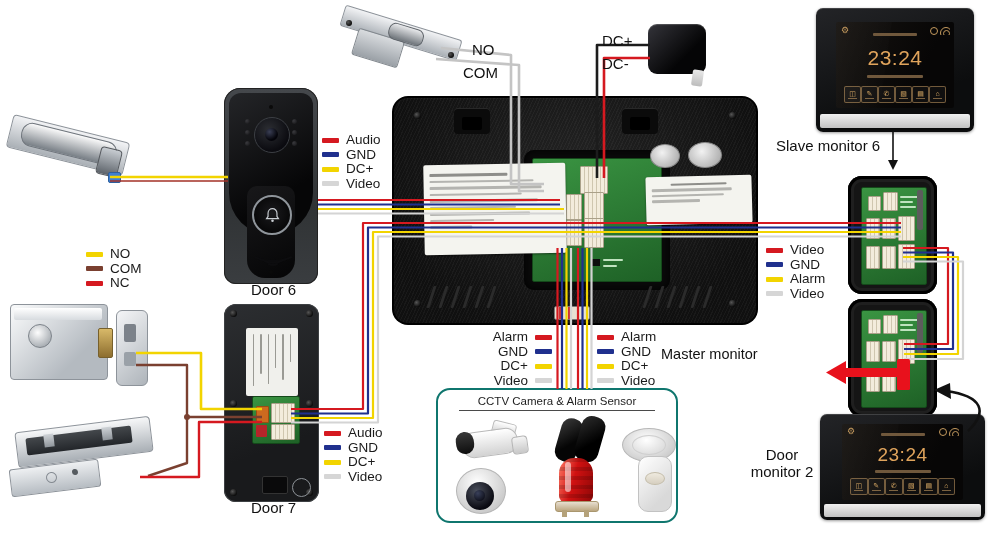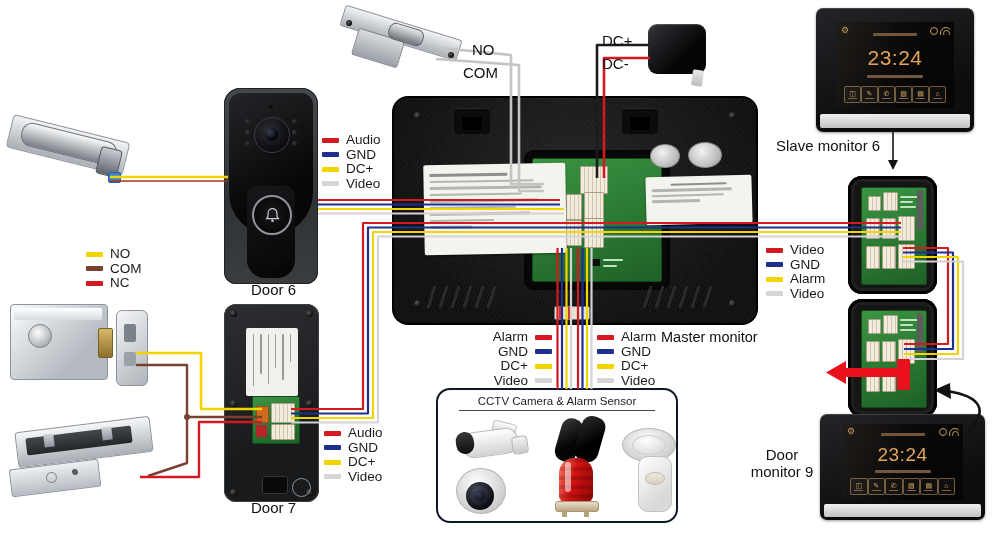--- a/index.html
+++ b/index.html
@@ -77,21 +77,21 @@
   .tile{width:16px;height:15px;border:1px solid rgba(212,166,104,.5);border-radius:2px;
      display:flex;flex-direction:column;align-items:center;justify-content:center;gap:1px;background:rgba(255,255,255,.04);}
   .tile s{font-size:7px;line-height:7px;color:#d8a964;text-decoration:none;}
   .tile b{width:9px;height:1.5px;background:rgba(212,166,104,.55);display:block;}
   .silver{position:absolute;background:linear-gradient(180deg,#f0f0f0,#c2c2c2);border-radius:2px;box-shadow:0 1px 2px rgba(0,0,0,.35);}
   
   .spcb{position:absolute;width:89px;height:118px;background:#151515;border-radius:14px;z-index:10;
      box-shadow:inset 0 0 0 3px #000,inset 0 0 0 6px #1f1f1f;}
   
   .metal{background:linear-gradient(180deg,#f2f3f5,#a9afb5);border:1px solid #8d939a;}
-  #cctvbox{left:436px;top:388px;width:238px;height:131px;border:2px solid #0f172a;border-radius:14px;background:#fff;z-index:20;}
+  #cctvbox{left:436px;top:388px;width:238px;height:131px;border:2px solid #0f766e;border-radius:14px;background:#fff;z-index:20;}
   #cctvbox .ttl{margin-top:5px;text-align:center;font-size:11.5px;color:#1d1d1d;}
   #cctvbox .ul{width:196px;height:1px;background:#4a4a4a;margin:3px auto 0;}
   .wires{position:absolute;left:0;top:0;z-index:30;pointer-events:none;}
 </style>
 </head>
 <body>
 
 <div id="stage">
 
   <div class="abs" style="left:6px;top:106px;width:140px;height:90px;">
@@ -257,21 +257,21 @@
       <b></b>
         <b></b>
         <b></b>
         <b></b>
         <b></b>
         <b></b>
       </div>
     <div class="abs" style="left:162px;top:210px;width:34px;height:12px;border-radius:2px;
                 background:repeating-linear-gradient(90deg,#e6e0d2 0 4px,#c33 4px 6px,#e6e0d2 6px 9px);border:1px solid #777;"></div>
   </div>
-  <div class="cap small" style="left:661px;top:329px;">Master monitor</div>
+  <div class="cap small" style="left:661px;top:346px;">Master monitor</div>
 
   <div class="abs" style="left:646px;top:22px;width:64px;height:60px;">
     <div class="abs" style="left:2px;top:2px;width:58px;height:50px;border-radius:9px;
                 background:linear-gradient(135deg,#34343a,#050506 65%);box-shadow:inset 0 1px 1px rgba(255,255,255,.2);"></div>
     <div class="abs" style="left:46px;top:48px;width:11px;height:16px;background:linear-gradient(180deg,#e8e8e8,#bdbdbd);border-radius:2px;transform:rotate(8deg);"></div>
   </div>
 
   <div class="smon" style="left:816px;top:8px;width:158px;height:124px;">
     <div class="sscreen" style="left:20px;top:14px;width:118px;height:86px;">
       <div class="sheen"></div>
@@ -384,21 +384,21 @@
         <div class="tile">
             <s>⌂</s>
             <b></b>
           </div>
       </div>
     </div>
     <div class="silver" style="left:4px;top:90px;width:157px;height:13px;"></div>
   </div>
   <div class="cap" style="left:742px;top:446px;width:80px;text-align:center;line-height:17px;">
     <div>Door</div>
-    <div>monitor 9</div>
+    <div>monitor 2</div>
   </div>
 
   <div id="cctvbox" class="abs">
     <div class="ttl">CCTV Camera &amp; Alarm Sensor</div>
     <div class="ul"></div>
 
     <div class="abs" style="left:18px;top:32px;width:74px;height:42px;">
       <div class="abs" style="left:36px;top:0px;width:22px;height:12px;background:linear-gradient(180deg,#fff,#cfcfcf);border-radius:3px;transform:rotate(14deg);border:1px solid #bbb;"></div>
       <div class="abs" style="left:6px;top:8px;width:54px;height:24px;border-radius:12px;transform:rotate(-8deg);
            background:linear-gradient(180deg,#ffffff,#d2d2d2);border:1px solid #b9b9b9;"></div>

